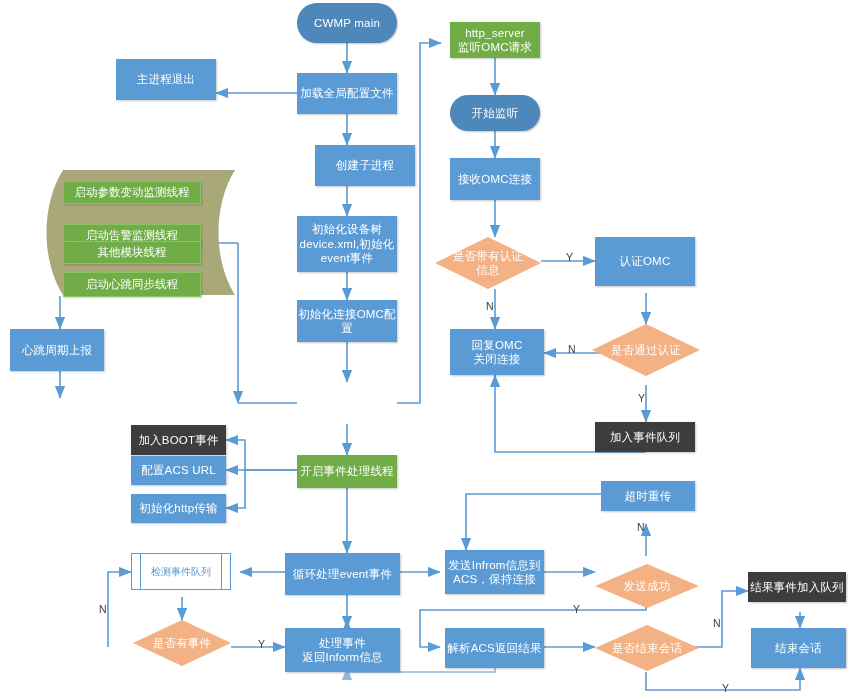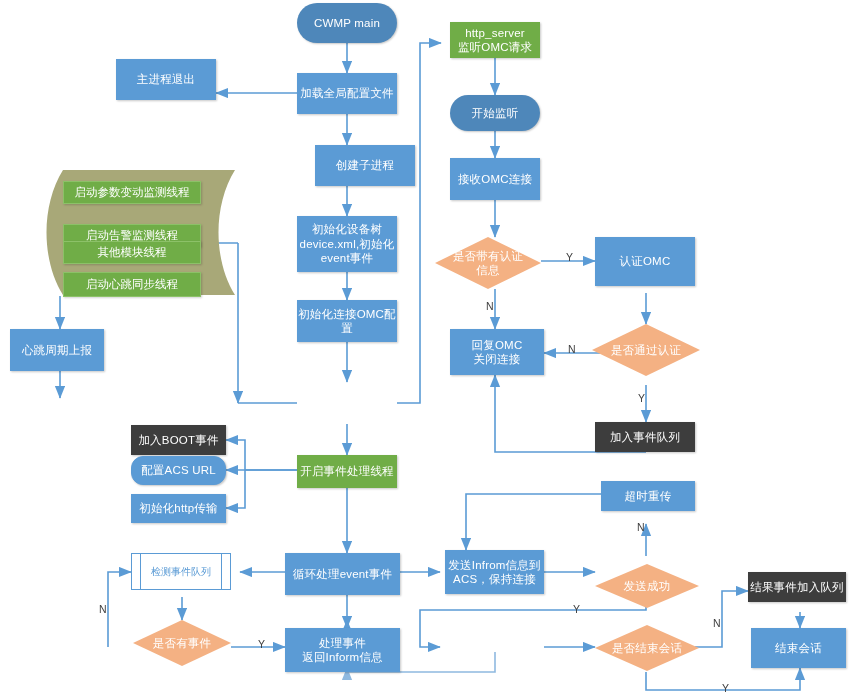--- a/index.html
+++ b/index.html
@@ -177,21 +177,21 @@
   </div>
 
   <div class="node dark" style="left:595px;top:422px;width:100px;height:30px;">
     <span>加入事件队列</span>
   </div>
 
   <div class="node dark" style="left:131px;top:425px;width:95px;height:30px;">
     <span>加入BOOT事件</span>
   </div>
 
-  <div class="node proc" style="left:131px;top:456px;width:95px;height:29px;border-radius:12px;">
+  <div class="node proc" style="left:131px;top:456px;width:95px;height:29px;">
     <span>配置ACS URL</span>
   </div>
 
   <div class="node proc" style="left:131px;top:494px;width:95px;height:29px;">
     <span>初始化http传输</span>
   </div>
 
   <div class="node proc" style="left:10px;top:329px;width:94px;height:42px;">
     <span>心跳周期上报</span>
   </div>
@@ -235,20 +235,23 @@
     <span>超时重传</span>
   </div>
 
   <div class="node diamond" style="left:595px;top:564px;width:104px;height:44px;">
     <svg class="dshape" viewBox="0 0 104 44" preserveAspectRatio="none">
       <polygon points="52,0 104,22 52,44 0,22" fill="#f4b183"></polygon>
     </svg>
     <span class="dtext">发送成功</span>
   </div>
 
+  <div class="node proc" style="left:445px;top:628px;width:99px;height:40px;">
+    <span>解析ACS返回结果</span>
+  </div>
 
   <div class="node diamond" style="left:595px;top:625px;width:104px;height:46px;">
     <svg class="dshape" viewBox="0 0 104 46" preserveAspectRatio="none">
       <polygon points="52,0 104,23 52,46 0,23" fill="#f4b183"></polygon>
     </svg>
     <span class="dtext">是否结束会话</span>
   </div>
 
   <div class="node dark" style="left:748px;top:572px;width:98px;height:30px;">
     <span>结果事件加入队列</span>

